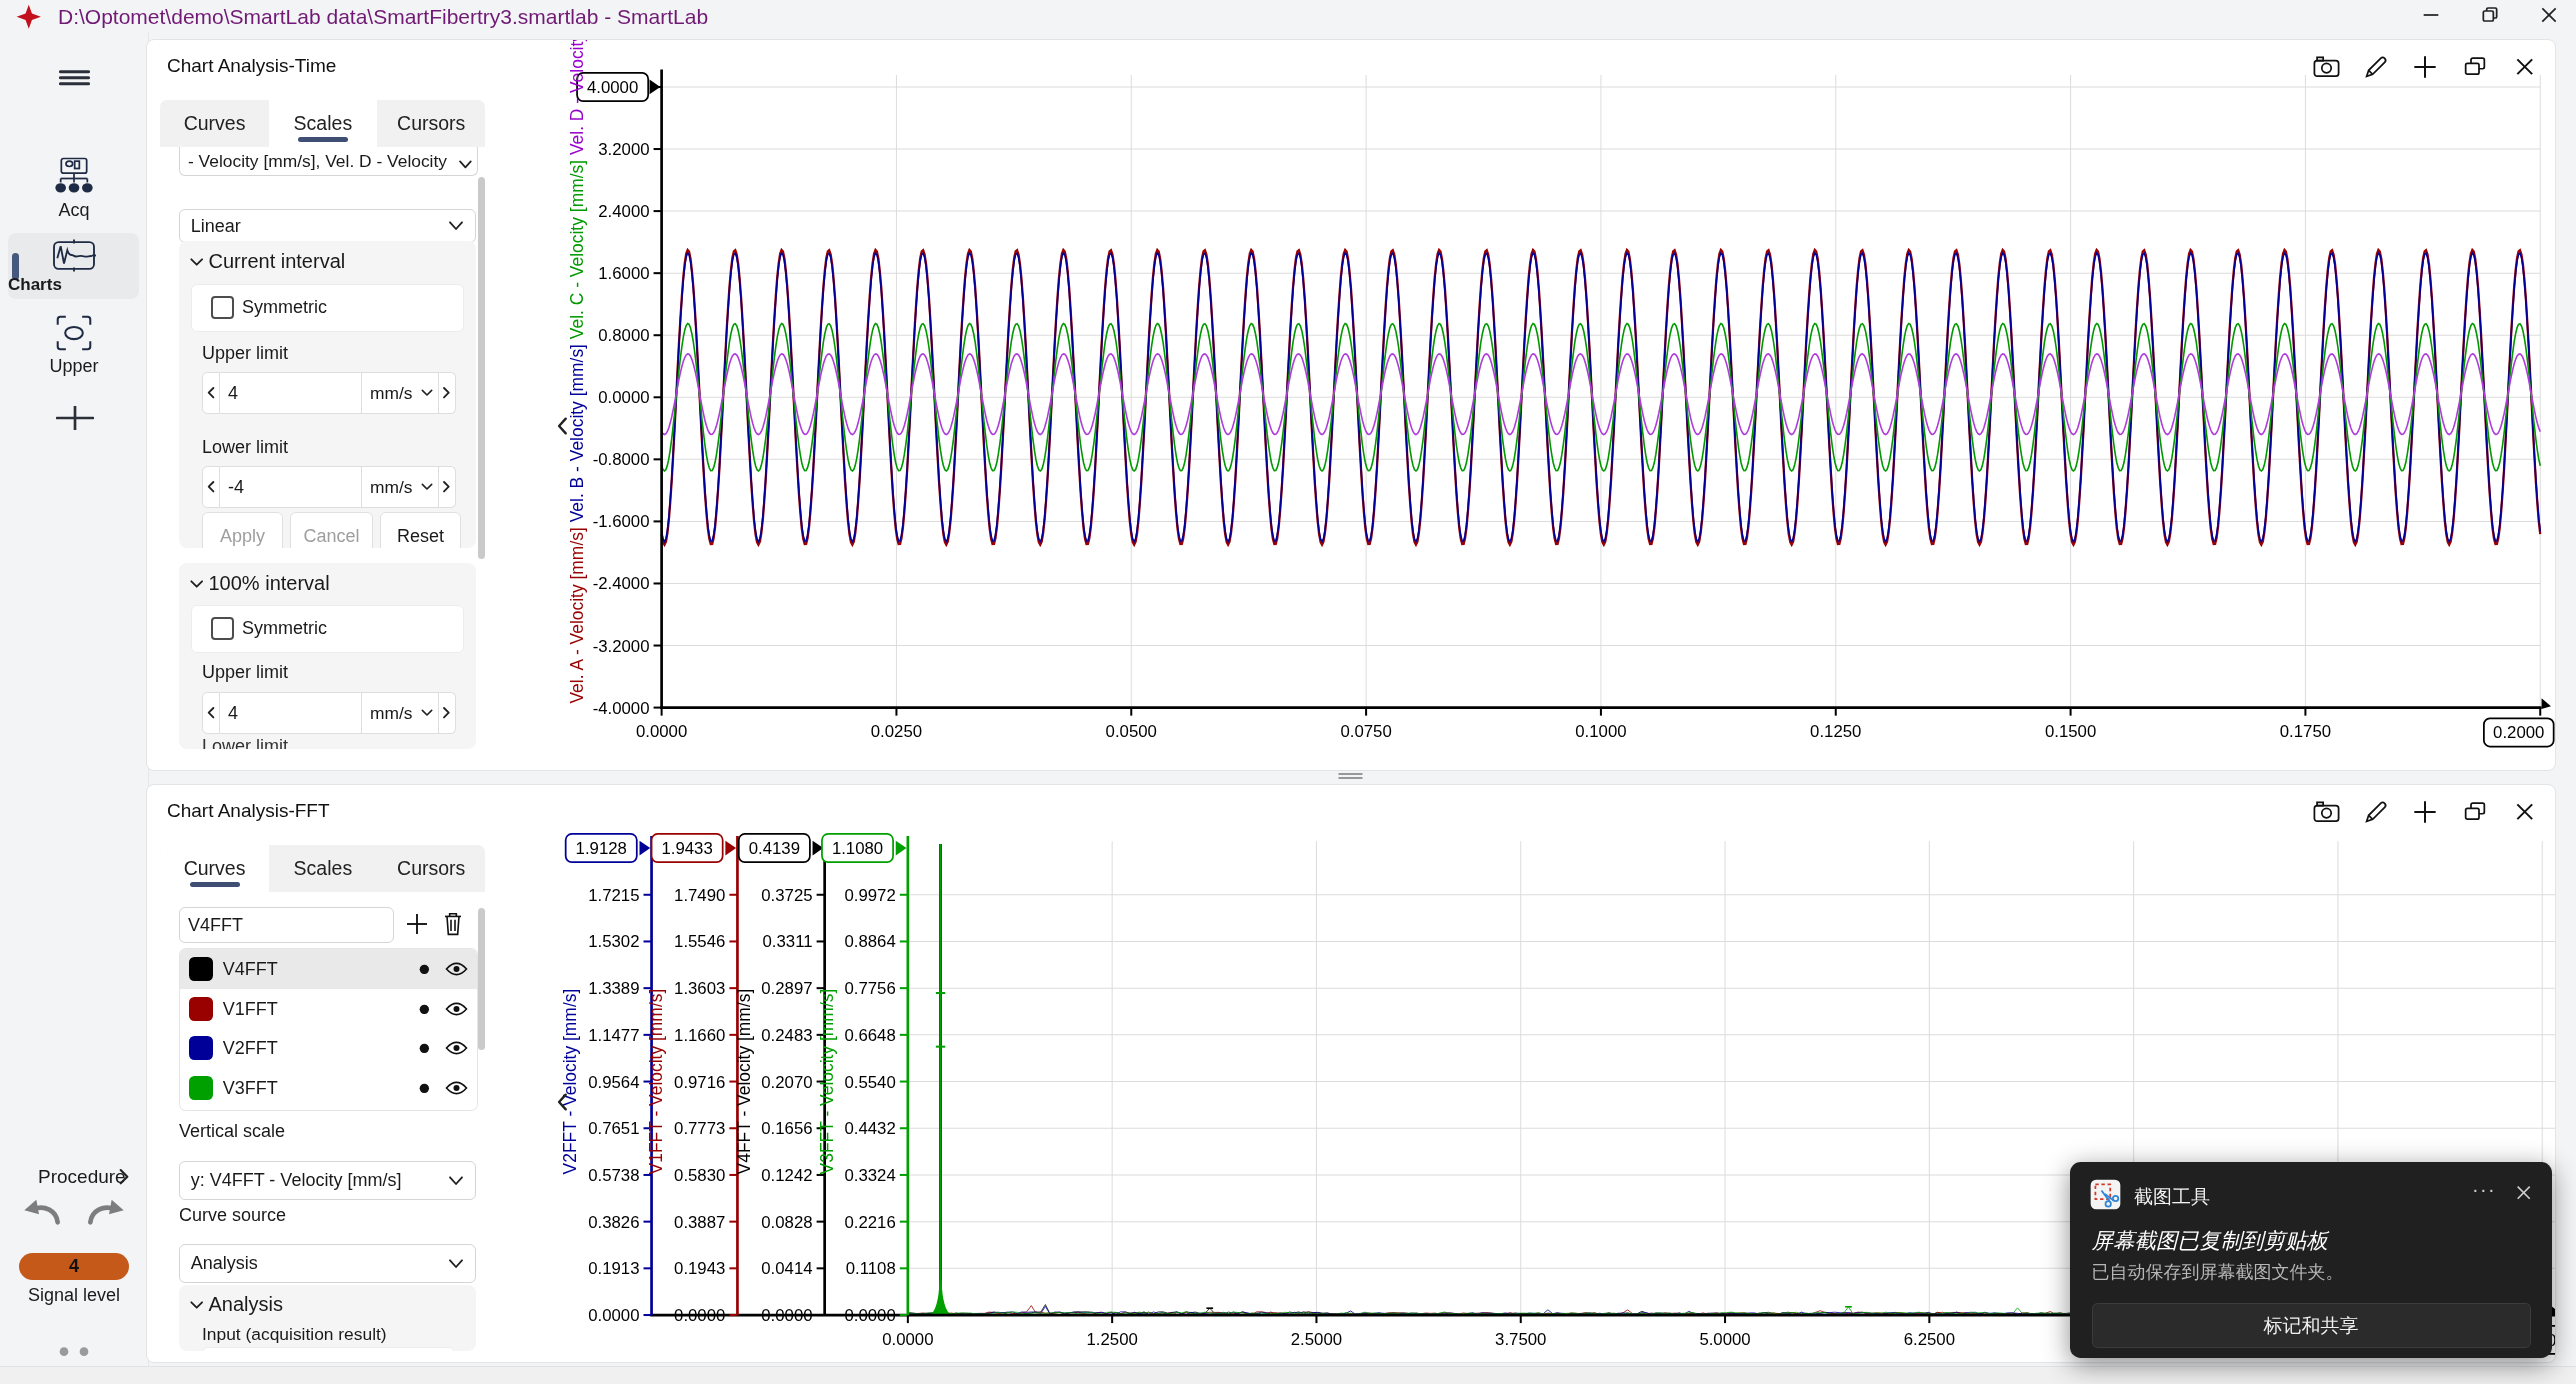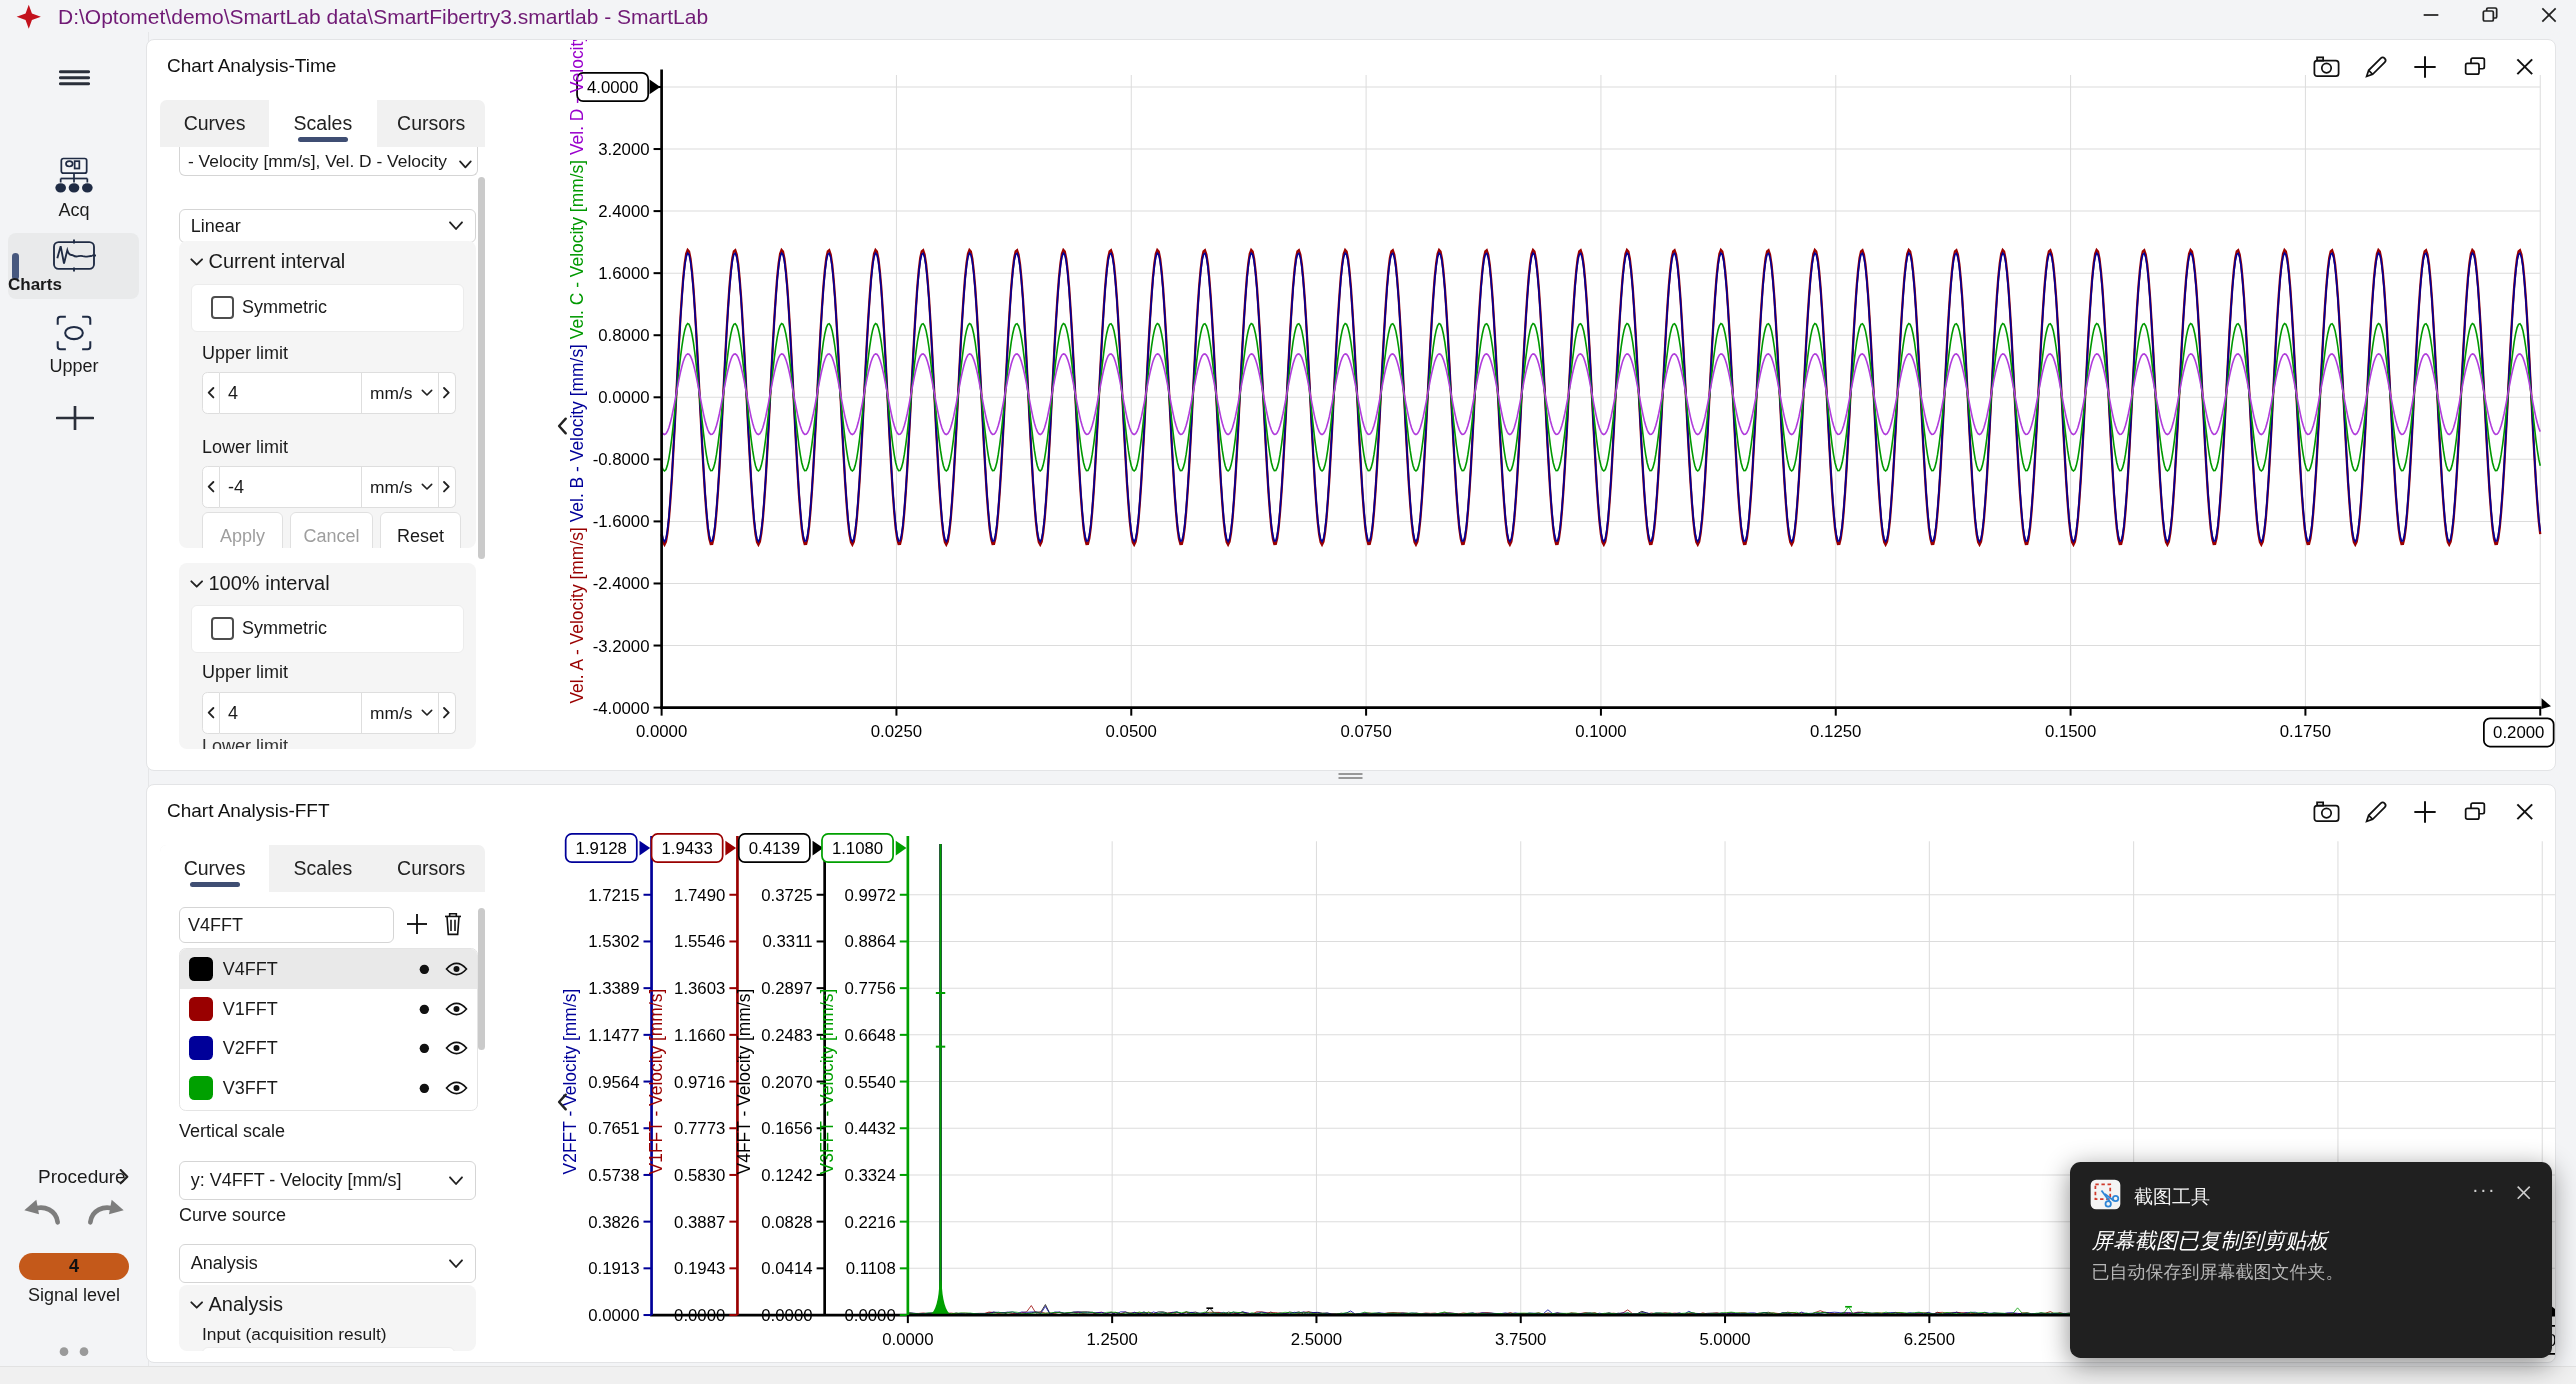--- a/index.html
+++ b/index.html
@@ -796,16 +796,19 @@
     <span class="abs" style="left:445px;top:21.5px;cursor:pointer;">
         <svg width="17.4" height="17.4" viewBox="0 0 26 26">
           <g stroke="#cfcfcf" stroke-width="2.4">
             <line x1="4" y1="4" x2="22" y2="22"></line>
             <line x1="22" y1="4" x2="4" y2="22"></line>
           </g>
         </svg>
       </span>
     <span class="abs" style="left:21.5px;top:64px;font-size:21.5px;color:#ffffff;font-style:italic;">屏幕截图已复制到剪贴板</span>
     <span class="abs" style="left:21.5px;top:98px;font-size:18px;color:#b6b6b6;">已自动保存到屏幕截图文件夹。</span>
+    <div class="tbtn">
+        <span>标记和共享</span>
+      </div>
   </div>
 
 </div>
 
 
 </body></html>

